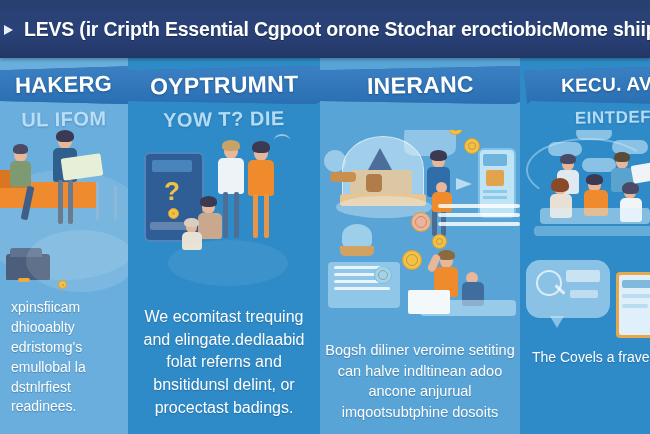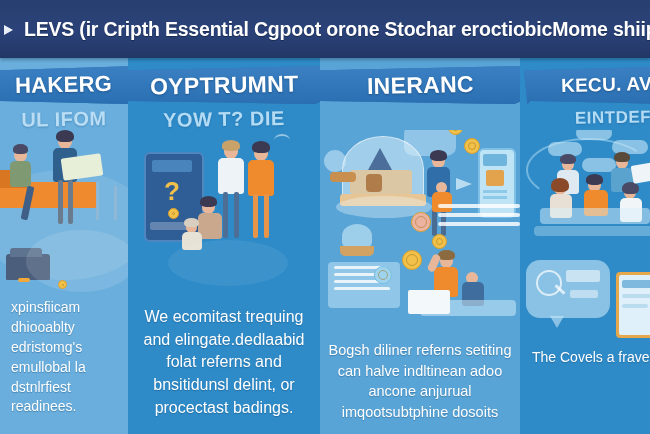--- a/index.html
+++ b/index.html
@@ -439,21 +439,21 @@
         <div class="head" style="left:120px; top:124px; width:13px; height:14px;"></div>
         <div class="hair" style="left:118px; top:120px; width:17px; height:10px; background:#8a6a3e;"></div>
         <div class="torso" style="left:114px; top:137px; width:24px; height:30px; background:#ef8b2c;"></div>
         <div style="position:absolute; left:110px; top:124px; width:8px; height:18px; background:#e8b79a; border-radius:4px; transform:rotate(25deg);"></div>
         <div class="head" style="left:146px; top:142px; width:12px; height:12px;"></div>
         <div class="torso" style="left:142px; top:152px; width:22px; height:24px; background:#3f6e9e;"></div>
         <div class="table-top" style="left:100px; top:170px; width:96px; height:16px;"></div>
         <div style="position:absolute; left:88px; top:160px; width:42px; height:24px; background:#f3f8fb; border-radius:2px;"></div>
       </div>
 
-      <div class="body-copy">Bogsh diliner referns setiting can halve indltinean adoo ancone anjurual imqootsubtphine dosoits</div>
+      <div class="body-copy">Bogsh diliner veroime setiting can halve indltinean adoo ancone anjurual imqootsubtphine dosoits</div>
     </div>
 
     <div class="col col-4">
       <div class="ribbon" style="left:4px; right:-40px;">
         <span class="ribbon-text">KECU. AV</span>
       </div>
       <div class="subtitle" style="left:16px; right:-40px;">EINTDEF</div>
 
       <div class="illus" style="height:230px;">
 

